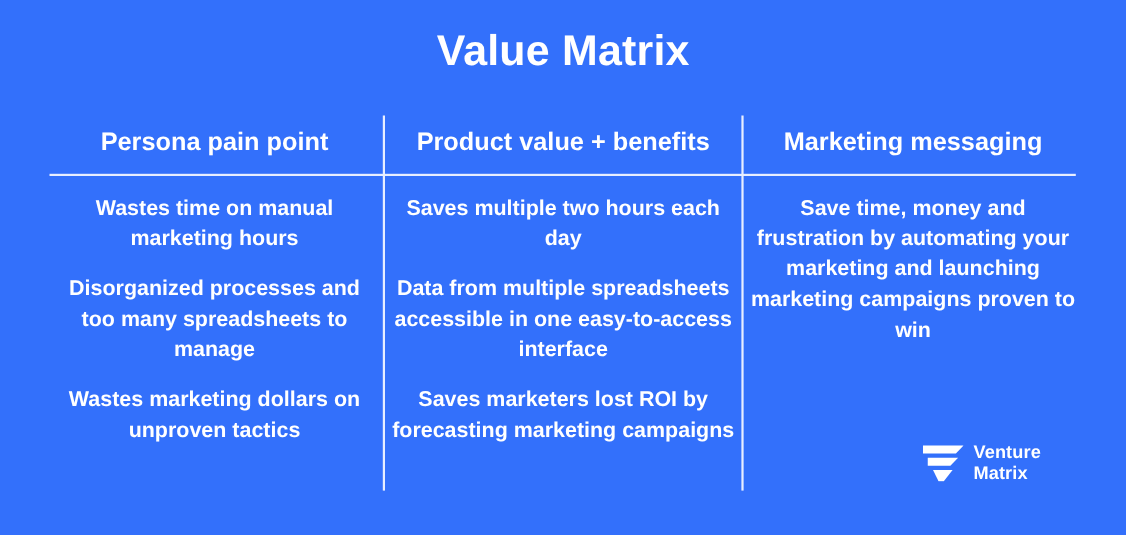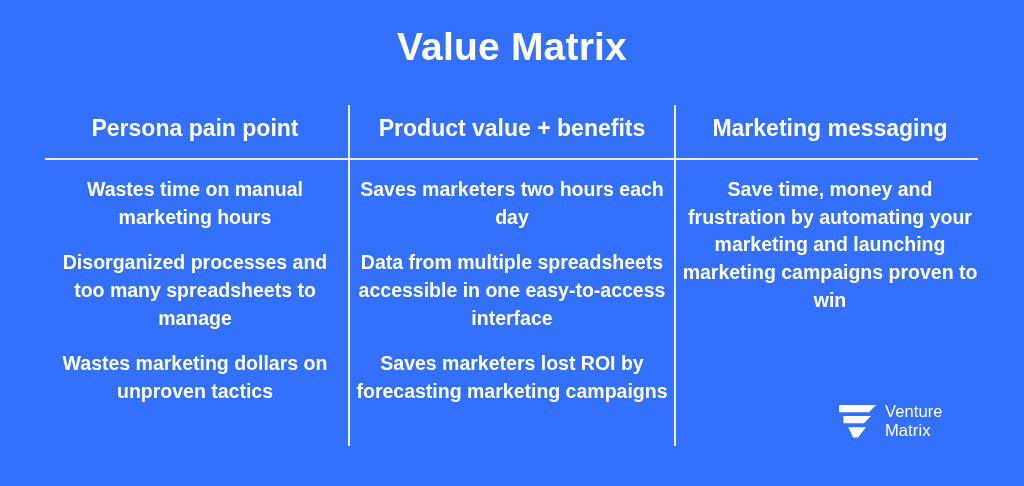--- a/index.html
+++ b/index.html
@@ -93,21 +93,21 @@
     gap: 9px;
   }
   .logo-mark {
     width: 37px;
     height: 34px;
     flex: 0 0 auto;
     display: block;
   }
   .logo-text {
     font-size: 16.5px;
-    font-weight: normal;
+    font-weight: bold;
     line-height: 1.17;
     letter-spacing: 0.1px;
     text-align: left;
   }
 </style>
 </head>
 <body>
 
 <div class="matrix">
 
@@ -119,21 +119,21 @@
 
   <div class="col col-1 col-head">Persona pain point</div>
   <div class="col col-1 col-body">
     <div class="cell-block">Wastes time on manual marketing hours</div>
     <div class="cell-block">Disorganized processes and too many spreadsheets to manage</div>
     <div class="cell-block">Wastes marketing dollars on unproven tactics</div>
   </div>
 
   <div class="col col-2 col-head">Product value + benefits</div>
   <div class="col col-2 col-body">
-    <div class="cell-block">Saves marketers two hours each day</div>
+    <div class="cell-block">Saves multiple two hours each day</div>
     <div class="cell-block">Data from multiple spreadsheets accessible in one easy-to-access interface</div>
     <div class="cell-block">Saves marketers lost ROI by forecasting marketing campaigns</div>
   </div>
 
   <div class="col col-3 col-head">Marketing messaging</div>
   <div class="col col-3 col-body">
     <div class="cell-block">Save time, money and frustration by automating your marketing and launching marketing campaigns proven to win</div>
   </div>
 
   <div class="logo">

